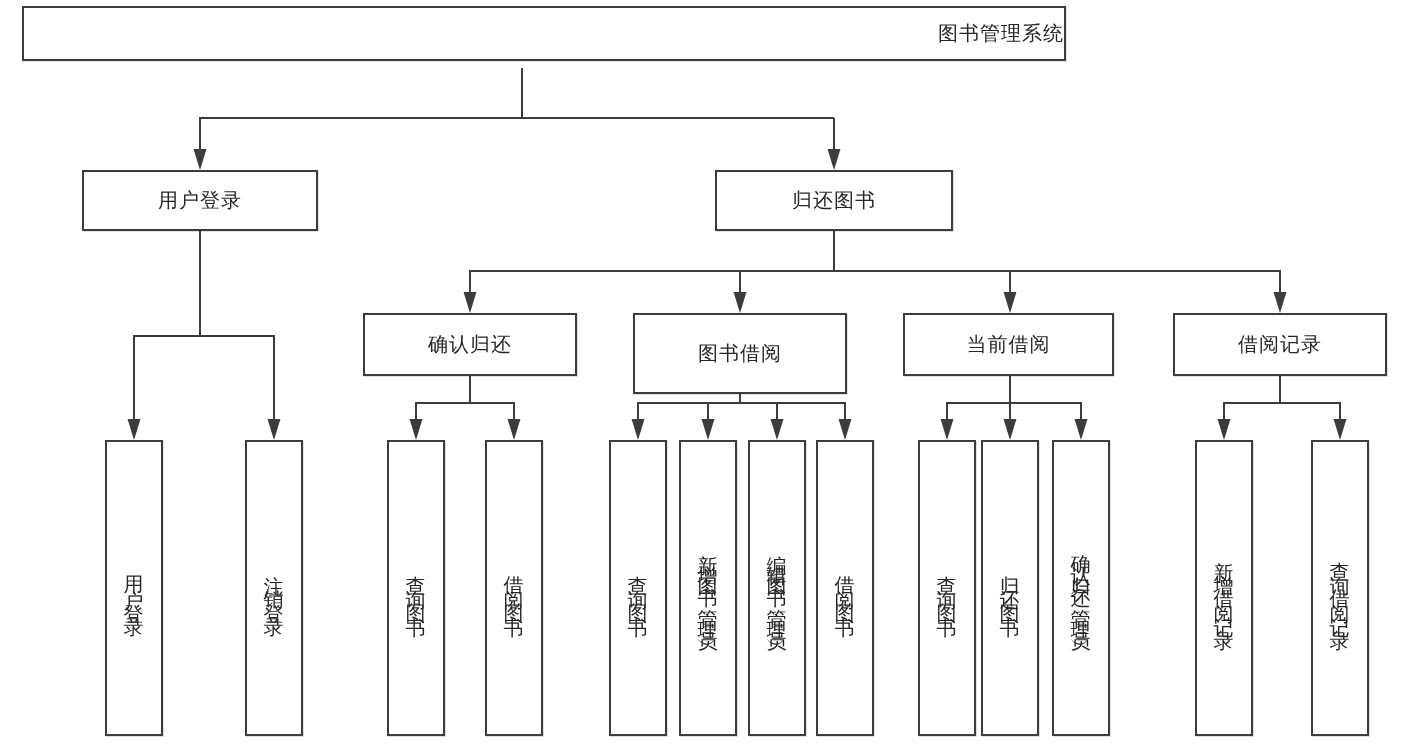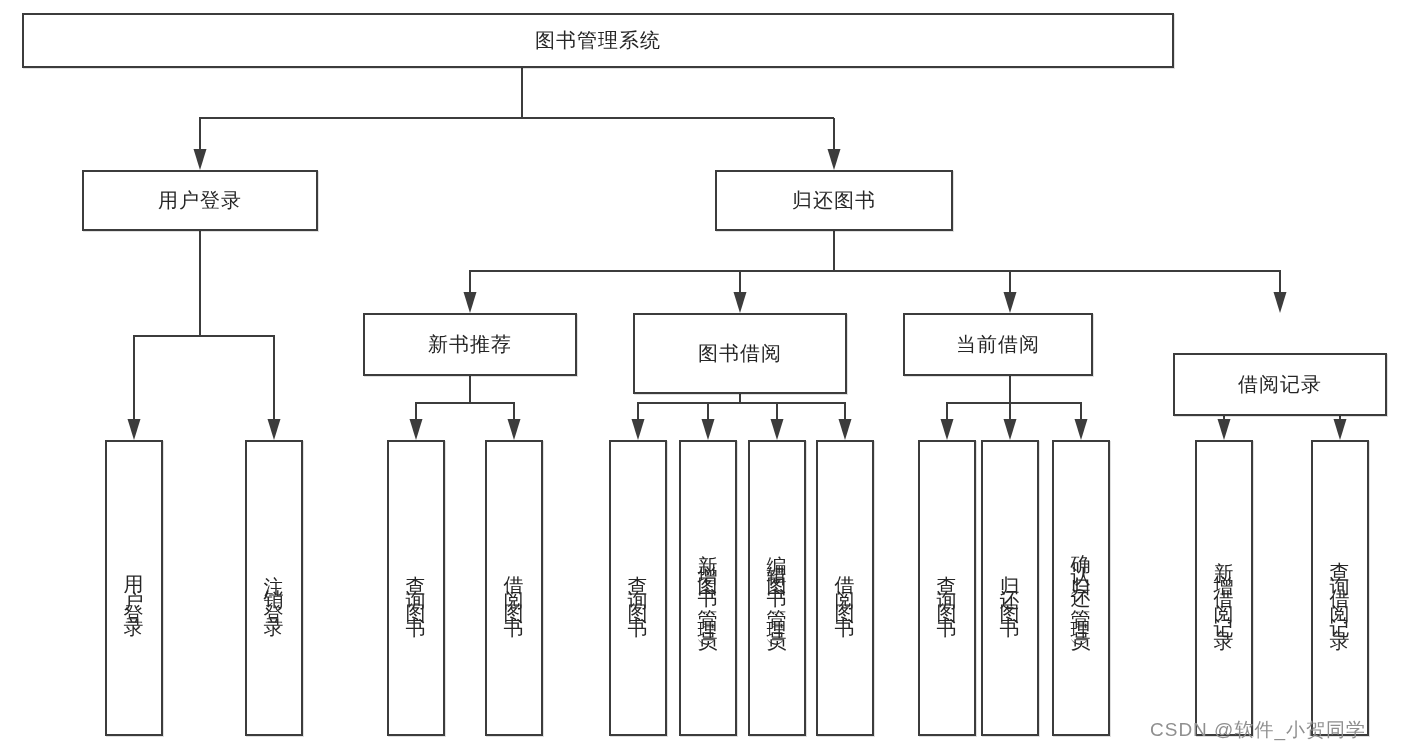--- a/index.html
+++ b/index.html
@@ -101,41 +101,41 @@
 
       <polygon points="940.5,419 953.5,419 947,440"></polygon>
       <polygon points="1003.5,419 1016.5,419 1010,440"></polygon>
       <polygon points="1074.5,419 1087.5,419 1081,440"></polygon>
 
       <polygon points="1217.5,419 1230.5,419 1224,440"></polygon>
       <polygon points="1333.5,419 1346.5,419 1340,440"></polygon>
     </g>
   </svg>
 
-  <div class="node" style="left:22px;top:13px;width:1152px;height:55px;">
+  <div class="node" style="left:22px;top:6px;width:1044px;height:55px;justify-content:flex-end;">
     <span>图书管理系统</span>
   </div>
 
   <div class="node" style="left:82px;top:170px;width:236px;height:61px;">
     <span>用户登录</span>
   </div>
   <div class="node" style="left:715px;top:170px;width:238px;height:61px;">
     <span>归还图书</span>
   </div>
 
   <div class="node" style="left:363px;top:313px;width:214px;height:63px;">
-    <span>新书推荐</span>
+    <span>确认归还</span>
   </div>
   <div class="node" style="left:633px;top:313px;width:214px;height:81px;">
     <span>图书借阅</span>
   </div>
-  <div class="node" style="left:903px;top:313px;width:190px;height:63px;">
+  <div class="node" style="left:903px;top:313px;width:211px;height:63px;">
     <span>当前借阅</span>
   </div>
-  <div class="node" style="left:1173px;top:313px;width:214px;height:63px;margin-top:40px;">
+  <div class="node" style="left:1173px;top:313px;width:214px;height:63px;">
     <span>借阅记录</span>
   </div>
 
   <div class="node leaf" style="left:105px;">
     <span class="vtxt">用户登录</span>
   </div>
   <div class="node leaf" style="left:245px;">
     <span class="vtxt">注销登录</span>
   </div>
 
@@ -169,14 +169,13 @@
     <span class="vtxt tight">确认归还（管理员）</span>
   </div>
 
   <div class="node leaf" style="left:1195px;">
     <span class="vtxt">新增借阅记录</span>
   </div>
   <div class="node leaf" style="left:1311px;">
     <span class="vtxt">查询借阅记录</span>
   </div>
 
-  <div class="watermark">CSDN @软件_小贺同学</div>
 </div>
 
 </body></html>

